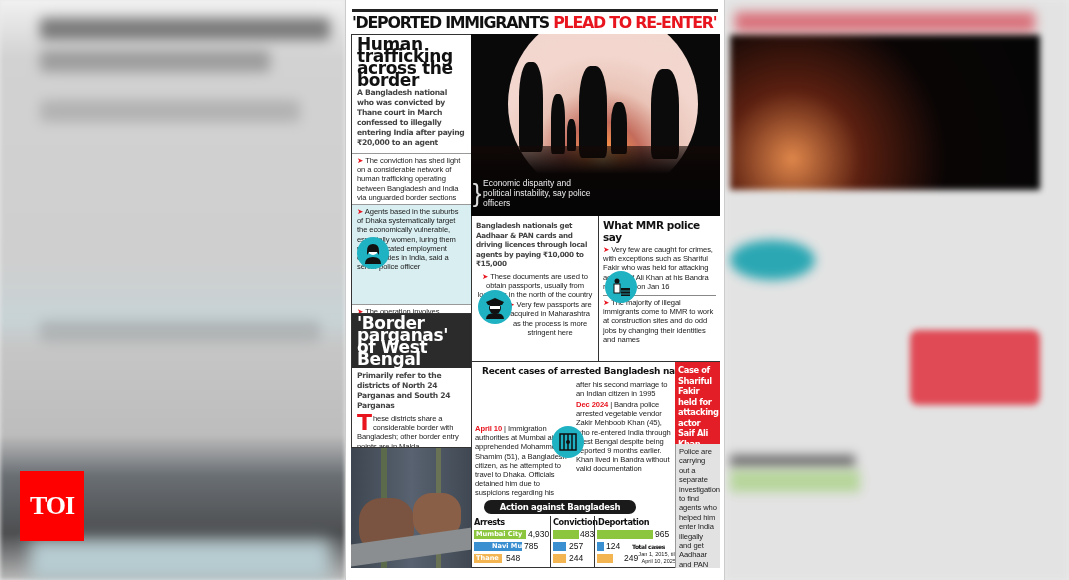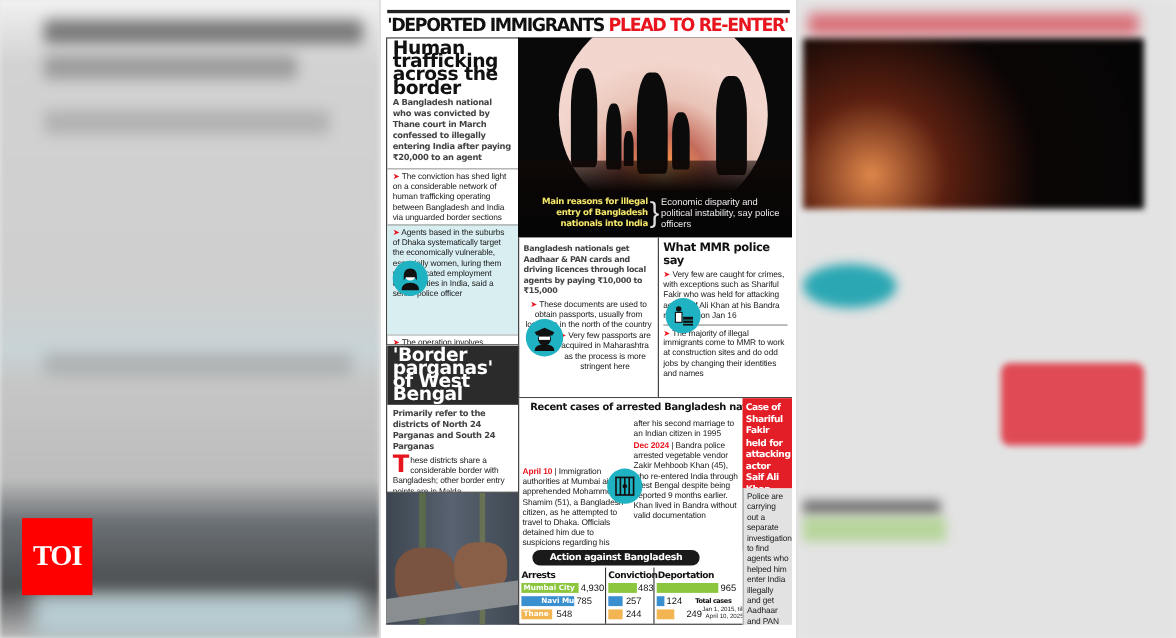--- a/index.html
+++ b/index.html
@@ -133,21 +133,20 @@
   <div class="box photo-main">
     <div class="glow"></div>
     <div class="sil" style="left:48px; top:28px; width:24px; height:90px;"></div>
     <div class="sil" style="left:80px; top:60px; width:14px; height:60px;"></div>
     <div class="sil" style="left:96px; top:85px; width:9px; height:32px;"></div>
     <div class="sil" style="left:108px; top:32px; width:28px; height:92px;"></div>
     <div class="sil" style="left:140px; top:68px; width:16px; height:52px;"></div>
     <div class="sil" style="left:180px; top:35px; width:28px; height:90px;"></div>
     <div class="ground"></div>
     <div class="reasons">
-      <div class="q">Main reasons for illegal entry of Bangladesh nationals into India</div>
       <div class="brace">}</div>
       <div class="a">Economic disparity and political instability, say police officers</div>
     </div>
   </div>
 
   <div class="box mumbai">
     <div style="padding:3px 4px;">
       <div class="lead" style="margin-top:2px; font-size:7.2px; line-height:9.5px;">Bangladesh nationals get Aadhaar &amp; PAN cards and driving licences through local agents by paying ₹10,000 to ₹15,000</div>
       <div style="position:relative; margin-top:3px;">
         <div class="icon-circle" style="left:2px; top:18px; width:34px; height:34px;">

